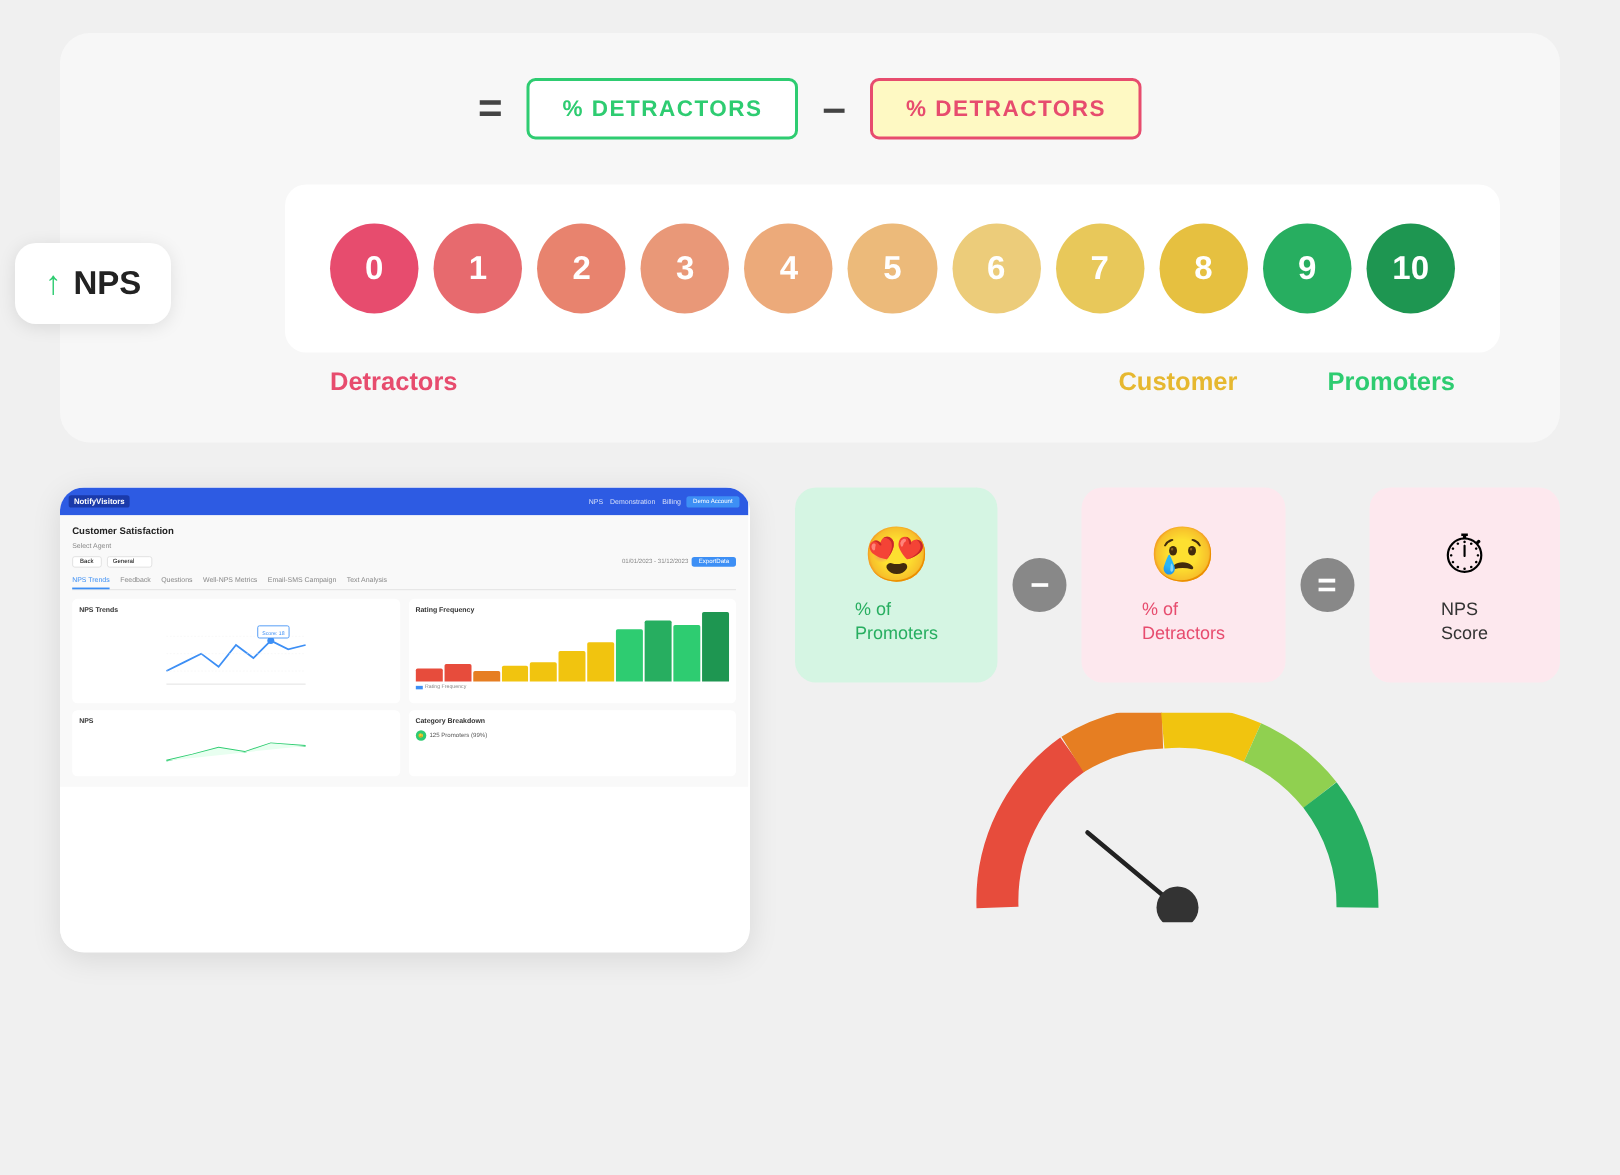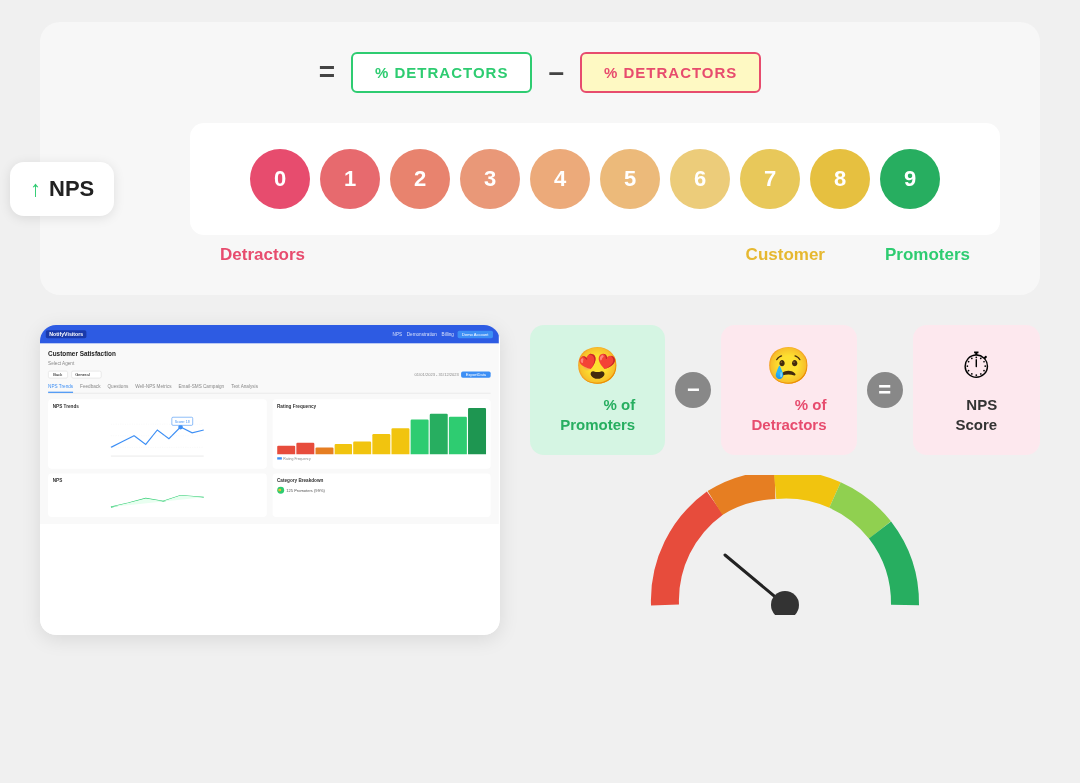--- a/index.html
+++ b/index.html
@@ -341,23 +341,23 @@
       display: flex;
       flex-direction: column;
       align-items: center;
       gap: 8px;
       flex: 1;
       min-height: 130px;
       justify-content: center;
     }
     .fcard-emoji { font-size: 36px; }
     .fcard-label {
-      font-size: 15px;
-      font-weight: 700;
-      text-align: right;
+      font-size: 12px;
+      font-weight: 400;
+      text-align: left;
       line-height: 1.3;
     }
     .fcard-label.green { color: #27ae60; }
     .fcard-label.red { color: #e74c6e; }
     .fcard-label.dark { color: #333; }
     .fop-circle {
       width: 36px;
       height: 36px;
       border-radius: 50%;
       background: #666;
@@ -409,20 +409,21 @@
     <div class="circle" style="background: rgb(231, 76, 110);">0</div>
         <div class="circle" style="background: rgb(231, 106, 110);">1</div>
         <div class="circle" style="background: rgb(232, 131, 110);">2</div>
         <div class="circle" style="background: rgb(233, 152, 120);">3</div>
         <div class="circle" style="background: rgb(236, 170, 122);">4</div>
         <div class="circle" style="background: rgb(236, 186, 122);">5</div>
         <div class="circle" style="background: rgb(236, 204, 122);">6</div>
         <div class="circle" style="background: rgb(232, 200, 90);">7</div>
         <div class="circle" style="background: rgb(230, 192, 64);">8</div>
         <div class="circle" style="background: rgb(39, 174, 96);">9</div>
+        <div class="circle" style="background: rgb(30, 150, 81);">10</div>
       </div>
 
     <div class="labels-row">
       <span class="label-detractors">Detractors</span>
       <span class="label-passives">Customer</span>
       <span class="label-promoters">Promoters</span>
     </div>
   </div>
 
   <div class="bottom-section">

